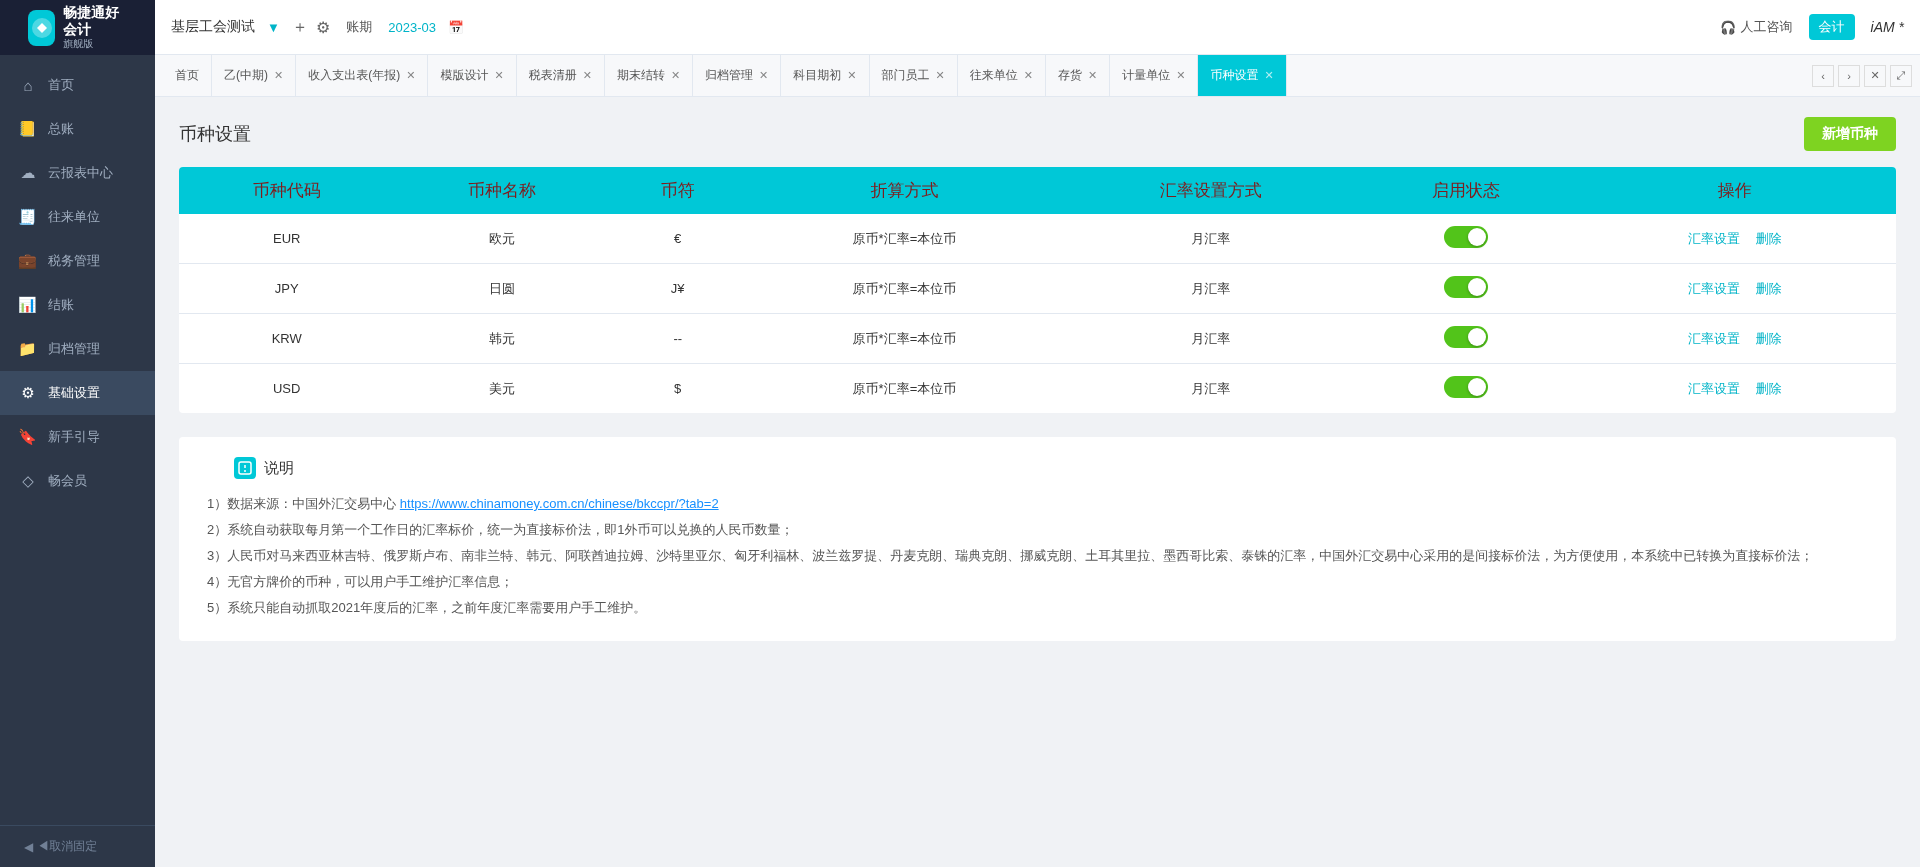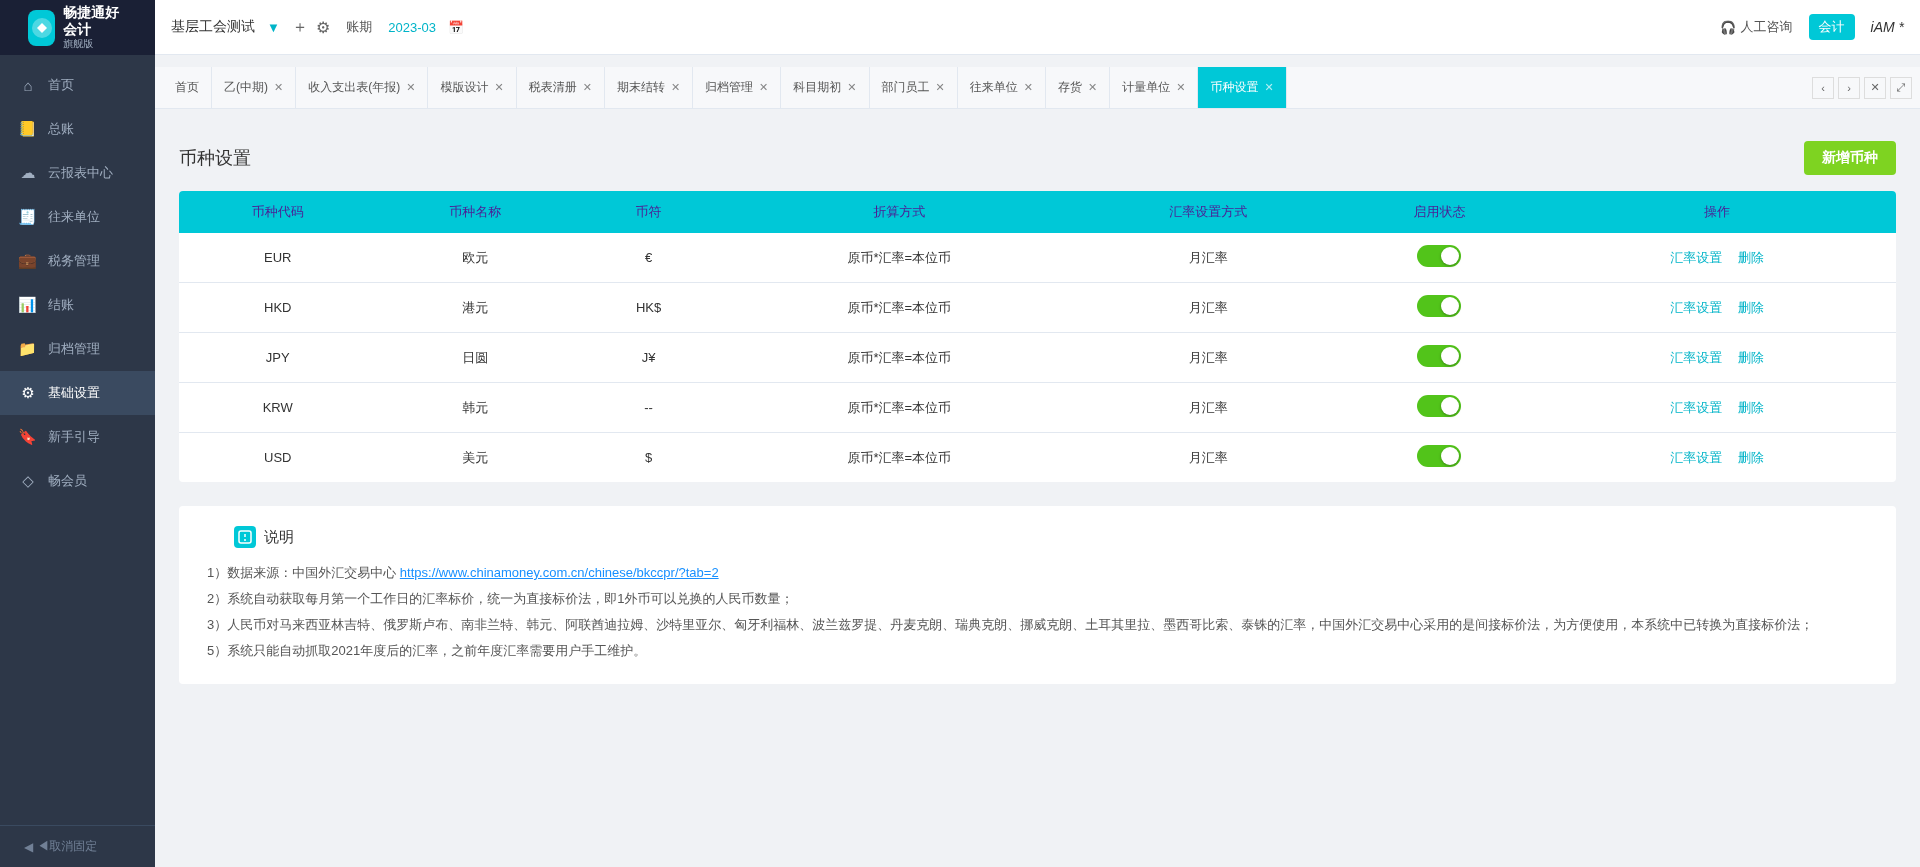--- a/index.html
+++ b/index.html
@@ -13,21 +13,21 @@
     .logo-sub { color: #a0aec0; font-size: 10px; }
     .sidebar-nav { flex: 1; padding: 8px 0; }
     .nav-item { display: flex; align-items: center; padding: 12px 18px; color: #a0aec0; cursor: pointer; transition: all 0.2s; }
     .nav-item.active { background: #3a4a60; color: white; }
     .nav-item .nav-icon { width: 20px; height: 20px; margin-right: 10px; display: flex; align-items: center; justify-content: center; font-size: 15px; }
     .nav-item .nav-label { font-size: 13px; }
     .sidebar-footer { padding: 12px 18px; color: #718096; font-size: 12px; display: flex; align-items: center; cursor: pointer; border-top: 1px solid #3a4a60; }
     .sidebar-footer span { margin-left: 6px; }
 
     
-    .main { flex: 1; display: flex; flex-direction: column; height: 867px; overflow: hidden; gap: 12px; }
+    .main { flex: 1; display: flex; flex-direction: column; height: 867px; overflow: hidden; }
 
     
     .topbar { height: 55px; background: white; display: flex; align-items: center; padding: 0 16px; border-bottom: 1px solid #e2e8f0; gap: 8px; flex-shrink: 0; }
     .topbar-title { font-size: 14px; color: #333; }
     .topbar-dropdown { color: #00b4c8; cursor: pointer; margin-left: 4px; }
     .topbar-add { color: #666; cursor: pointer; font-size: 16px; margin-left: 4px; }
     .topbar-settings { color: #666; cursor: pointer; font-size: 16px; }
     .topbar-period { font-size: 13px; color: #555; margin-left: 8px; text-align: center; }
     .topbar-calendar { color: #00b4c8; cursor: pointer; margin-left: 4px; }
     .topbar-spacer { flex: 1; }
@@ -47,21 +47,21 @@
     
     .content { flex: 1; padding: 20px 24px; overflow-y: auto; background: #f0f2f5; }
     .content-header { display: flex; align-items: center; justify-content: space-between; margin-bottom: 16px; }
     .content-title { font-size: 18px; color: #333; font-weight: 500; }
     .btn-new { background: #7ed321; color: white; border: none; padding: 8px 18px; border-radius: 4px; font-size: 14px; cursor: pointer; font-weight: 700; }
 
     
     .table-wrapper { background: white; border-radius: 4px; overflow: hidden; margin-bottom: 24px; }
     table { width: 100%; border-collapse: collapse; }
     thead tr { background: #00c8d7; }
-    thead th { color: #4c1d95; padding: 12px 12px; text-align: center; font-size: 13px; font-weight: 500; }
+    thead th { color: #7f1d1d; padding: 12px 12px; text-align: center; font-size: 17px; font-weight: 500; }
     tbody tr { border-bottom: 1px solid #e2e8f0; }
     tbody tr:last-child { border-bottom: none; }
     tbody td { padding: 12px 16px; text-align: center; color: #333; font-size: 13px; }
     .action-link { color: #00b4c8; cursor: pointer; margin: 0 6px; }
     .action-delete { color: #00b4c8; cursor: pointer; margin: 0 6px; }
 
     
     .toggle { display: inline-flex; align-items: center; cursor: pointer; }
     .toggle-track { width: 44px; height: 22px; background: #52c41a; border-radius: 11px; position: relative; }
     .toggle-thumb { width: 18px; height: 18px; background: white; border-radius: 50%; position: absolute; top: 2px; right: 2px; box-shadow: 0 1px 3px rgba(0,0,0,0.3); }
@@ -249,38 +249,20 @@
           <div class="toggle-thumb"></div>
         </div>
       </div>
     </td>
     <td>
       <span class="action-link">汇率设置</span>
       <span class="action-delete">删除</span>
     </td>
   </tr>
             <tr>
-    <td>HKD</td>
-    <td>港元</td>
-    <td>HK$</td>
-    <td>原币*汇率=本位币</td>
-    <td>月汇率</td>
-    <td>
-      <div class="toggle">
-        <div class="toggle-track">
-          <div class="toggle-thumb"></div>
-        </div>
-      </div>
-    </td>
-    <td>
-      <span class="action-link">汇率设置</span>
-      <span class="action-delete">删除</span>
-    </td>
-  </tr>
-            <tr>
     <td>JPY</td>
     <td>日圆</td>
     <td>J¥</td>
     <td>原币*汇率=本位币</td>
     <td>月汇率</td>
     <td>
       <div class="toggle">
         <div class="toggle-track">
           <div class="toggle-thumb"></div>
         </div>
@@ -339,17 +321,18 @@
               <line x1="7" y1="4" x2="7" y2="7" stroke="white" stroke-width="1.5"></line>
               <circle cx="7" cy="10" r="1" fill="white"></circle>
             </svg>
         </div>
         <span>说明</span>
       </div>
       <ul class="notice-list" id="notice-list">
       <li>1）数据来源：中国外汇交易中心 <a href="#">https://www.chinamoney.com.cn/chinese/bkccpr/?tab=2</a></li>
           <li>2）系统自动获取每月第一个工作日的汇率标价，统一为直接标价法，即1外币可以兑换的人民币数量；</li>
           <li>3）人民币对马来西亚林吉特、俄罗斯卢布、南非兰特、韩元、阿联酋迪拉姆、沙特里亚尔、匈牙利福林、波兰兹罗提、丹麦克朗、瑞典克朗、挪威克朗、土耳其里拉、墨西哥比索、泰铢的汇率，中国外汇交易中心采用的是间接标价法，为方便使用，本系统中已转换为直接标价法；</li>
+          <li>4）无官方牌价的币种，可以用户手工维护汇率信息；</li>
           <li>5）系统只能自动抓取2021年度后的汇率，之前年度汇率需要用户手工维护。</li>
         </ul>
     </div>
   </div>
 </div>
 
 </body></html>

